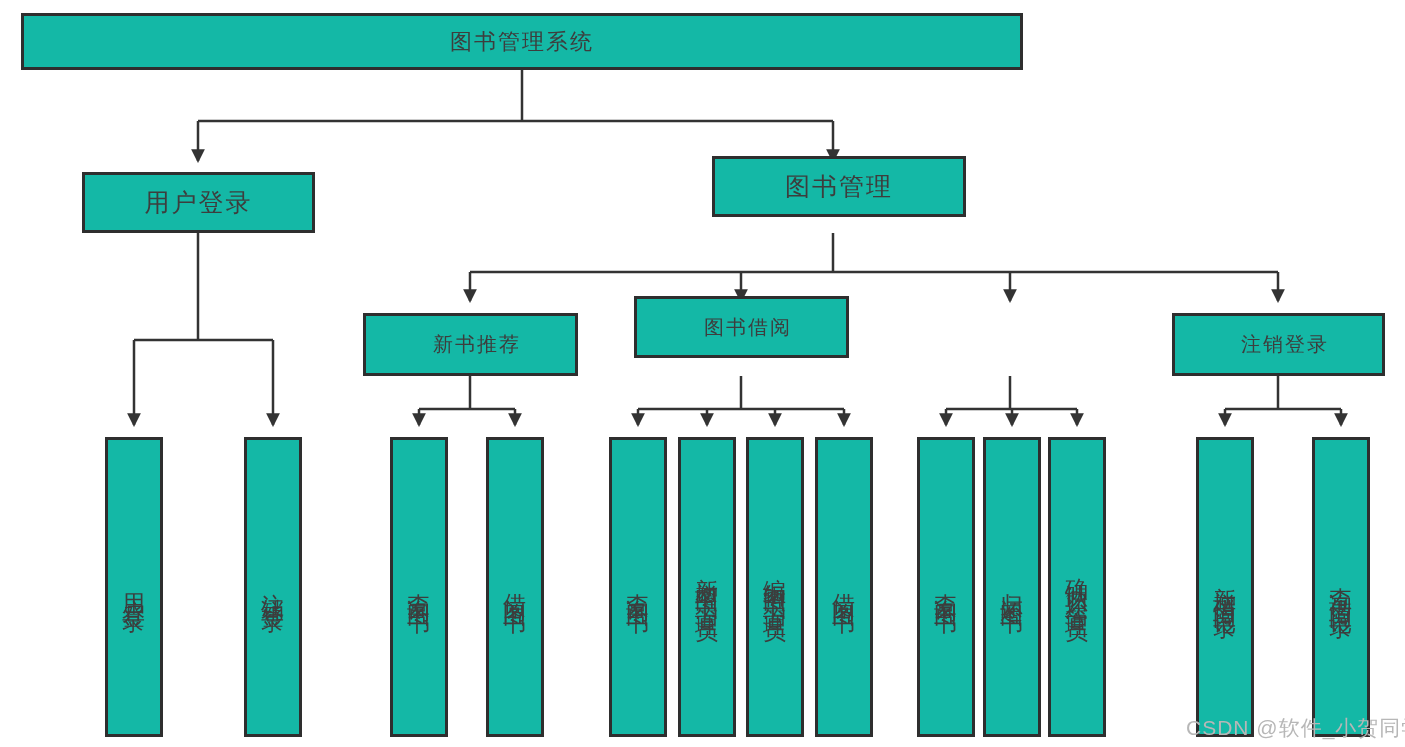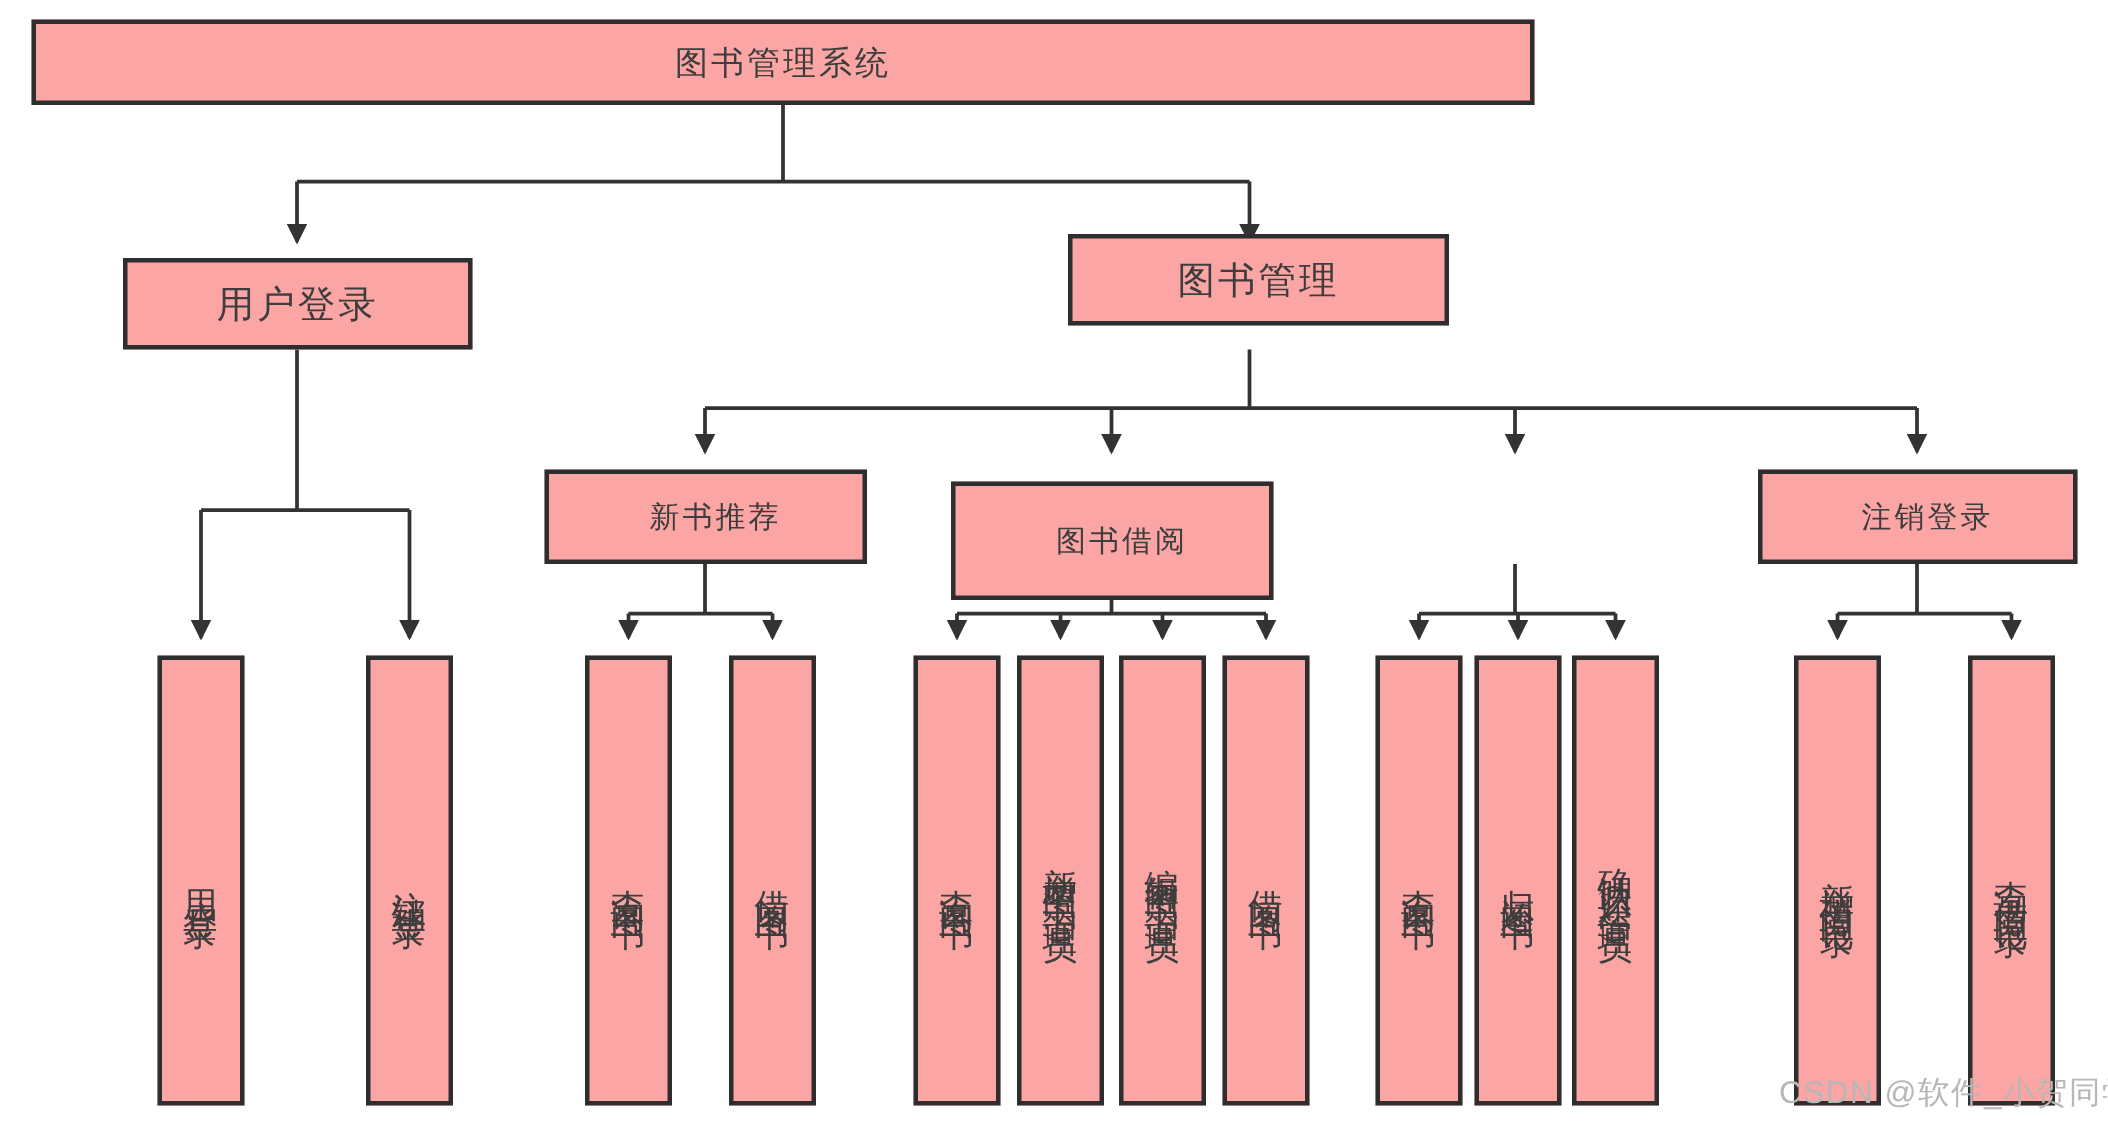--- a/index.html
+++ b/index.html
@@ -3,21 +3,21 @@
 <meta charset="utf-8">
 <style>
   * { margin:0; padding:0; box-sizing:border-box; }
   html,body { background:#ffffff; }
   body { font-family:"Liberation Sans","DejaVu Sans",sans-serif; }
   .canvas {
     position:relative; width:1405px; height:747px; background:#ffffff; overflow:hidden;
   }
   svg.connectors { position:absolute; left:0; top:0; width:1405px; height:747px; }
   .box {
-    position:absolute; border:3px solid #2e2e2e; background:#fca5a5;
+    position:absolute; border:3px solid #2e2e2e; background:#14b8a6;
     display:flex; align-items:center; justify-content:center;
     color:#3d3d3d; z-index:2;
   }
   .root  { font-size:22px; letter-spacing:2px; }
   .lvl2  { font-size:25px; letter-spacing:2px; }
   .lvl3  { font-size:20px; letter-spacing:2px;padding-left:13px; }
   .leaf  {
     width:58px; height:300px;
     writing-mode:vertical-rl; text-orientation:mixed;
     font-size:23px; letter-spacing:6px; line-height:1.05;
@@ -82,21 +82,21 @@
       <path d="M1341 409 V425" marker-end="url(#arr)"></path>
     </g>
   </svg>
 
   <div class="box root" style="left:21px;top:13px;width:1002px;height:57px">图书管理系统</div>
 
   <div class="box lvl2" style="left:82px;top:172px;width:233px;height:61px">用户登录</div>
   <div class="box lvl2" style="left:712px;top:156px;width:254px;height:61px">图书管理</div>
 
   <div class="box lvl3" style="left:363px;top:313px;width:215px;height:63px">新书推荐</div>
-  <div class="box lvl3" style="left:634px;top:321px;width:215px;height:79px">图书借阅</div>
+  <div class="box lvl3" style="left:634px;top:296px;width:215px;height:62px">图书借阅</div>
   <div class="box lvl3" style="left:1172px;top:313px;width:213px;height:63px">注销登录</div>
 
   <div class="box leaf" style="left:105px;top:437px">用户登录</div>
   <div class="box leaf" style="left:244px;top:437px">注销登录</div>
 
   <div class="box leaf" style="left:390px;top:437px">查询图书</div>
   <div class="box leaf" style="left:486px;top:437px">借阅图书</div>
 
   <div class="box leaf" style="left:609px;top:437px">查询图书</div>
   <div class="box leaf" style="left:678px;top:437px">新增图书（管理员）</div>

